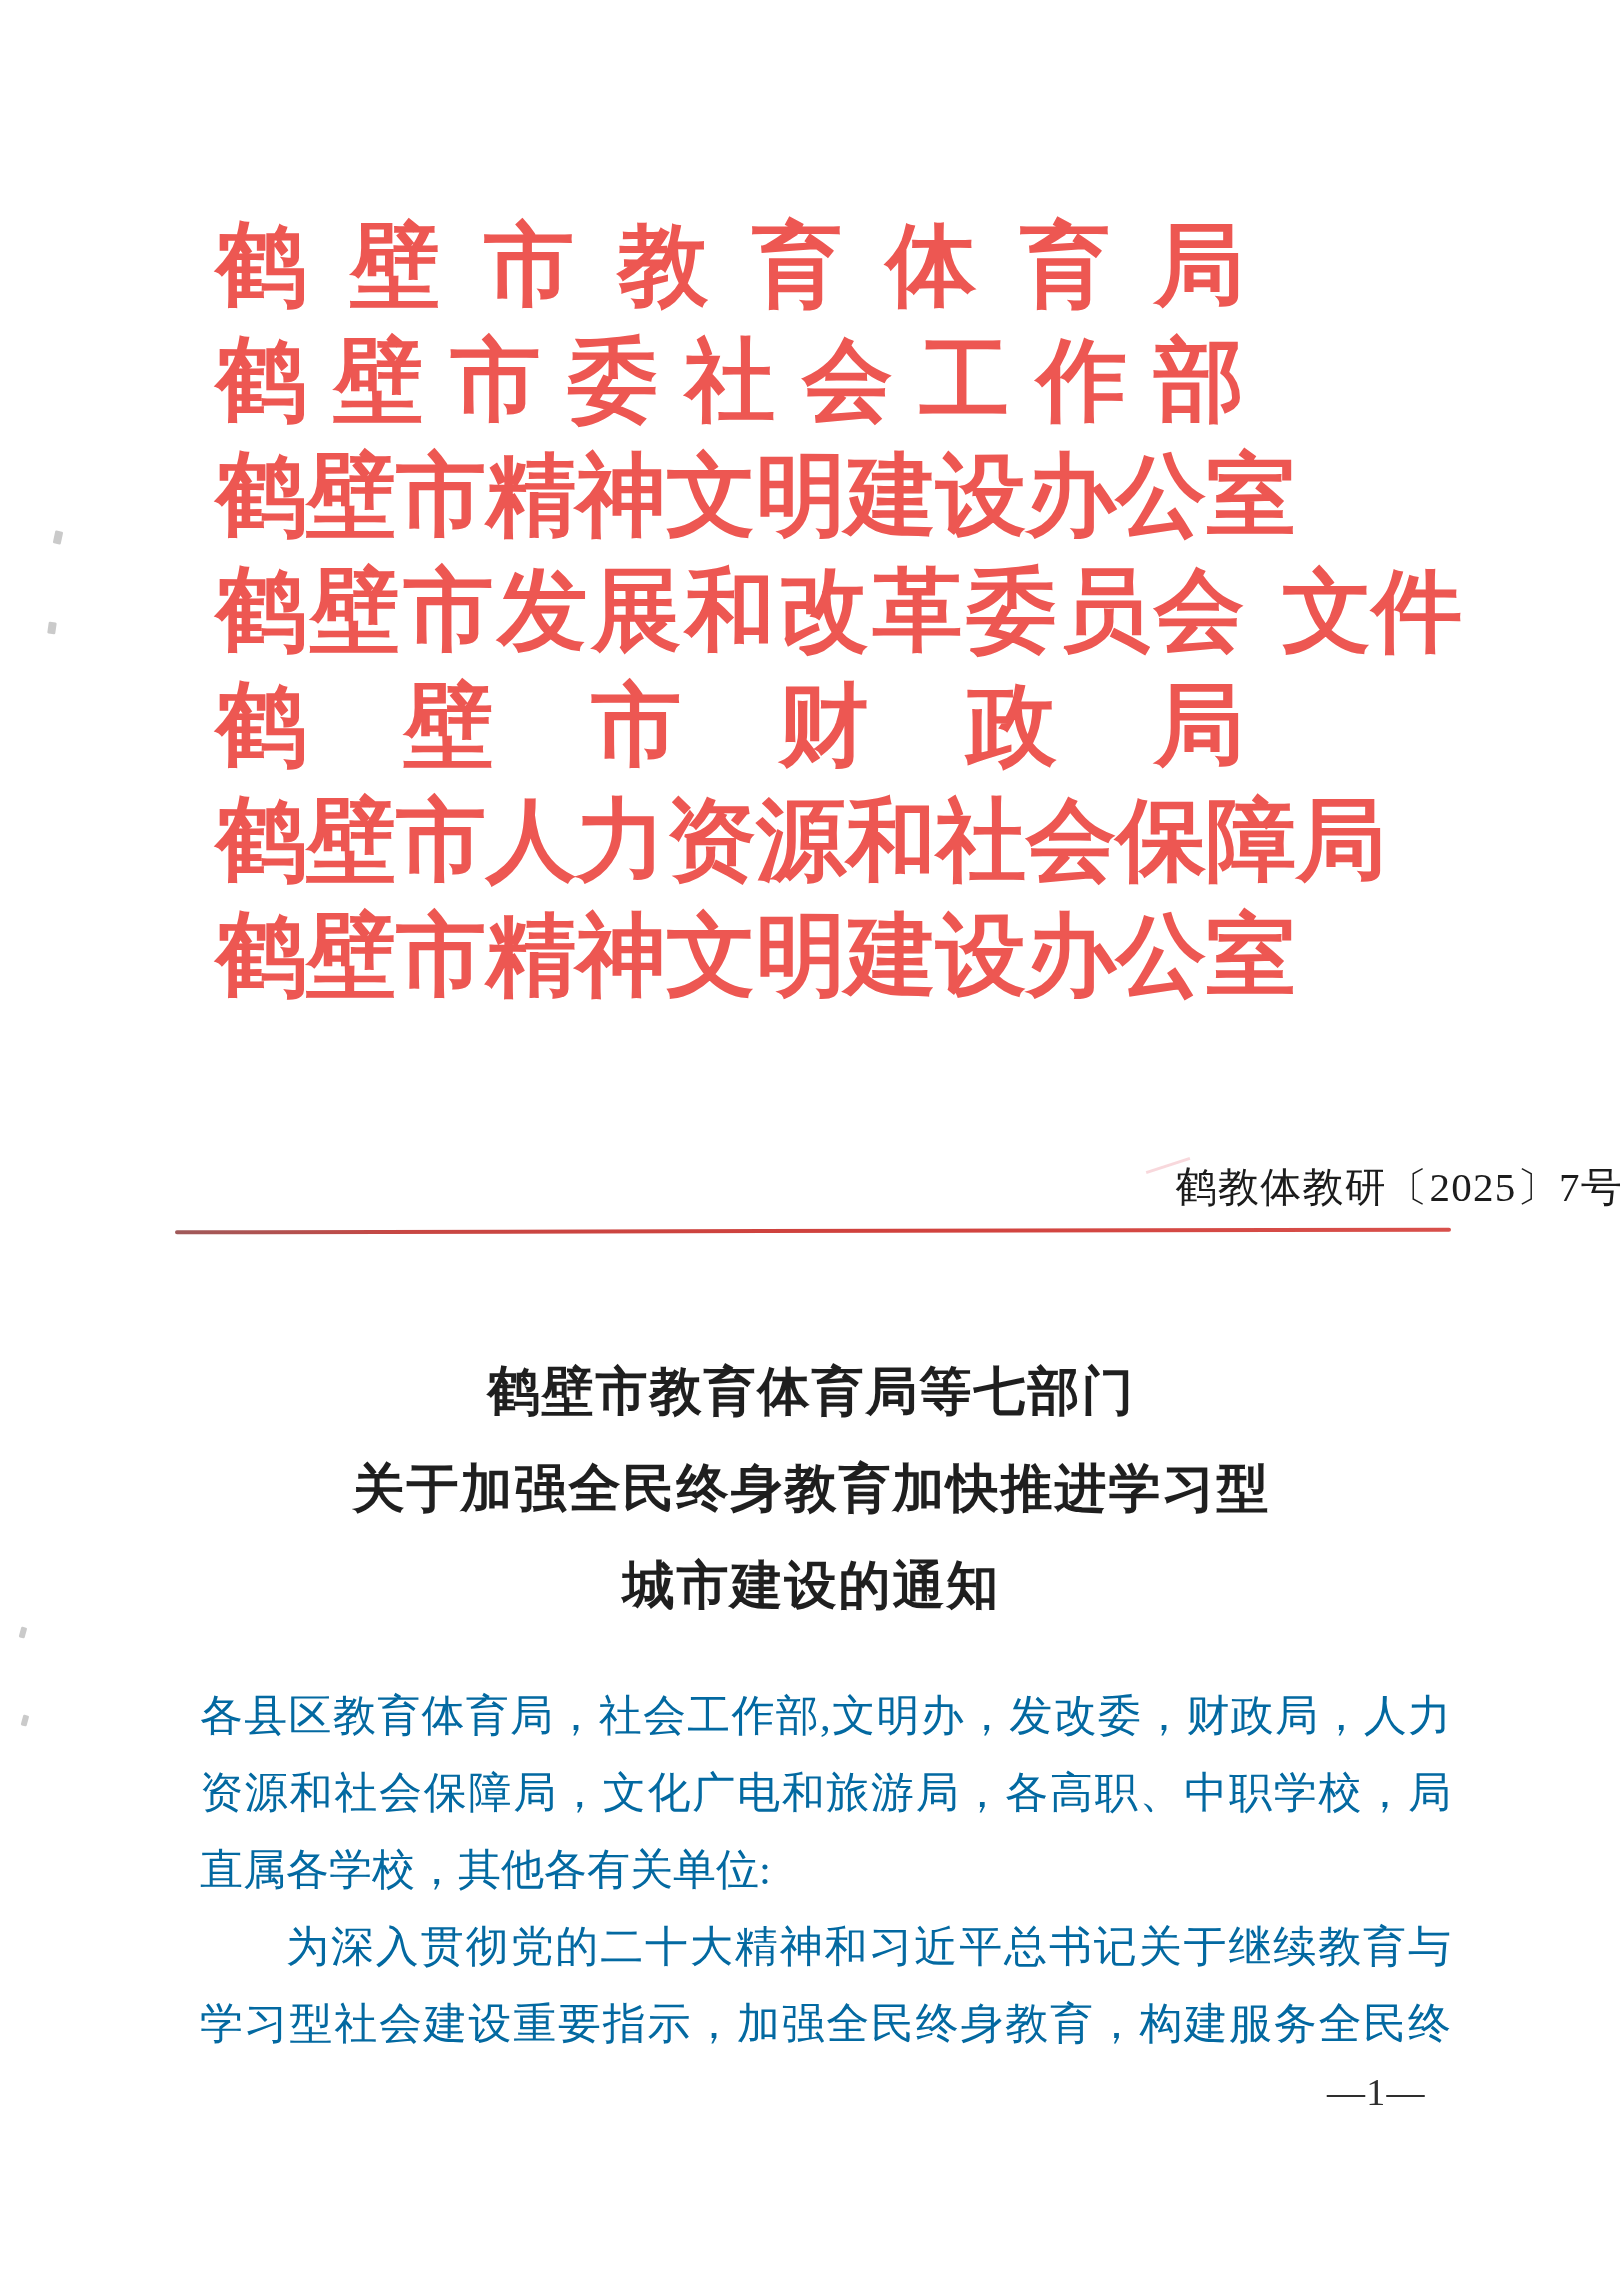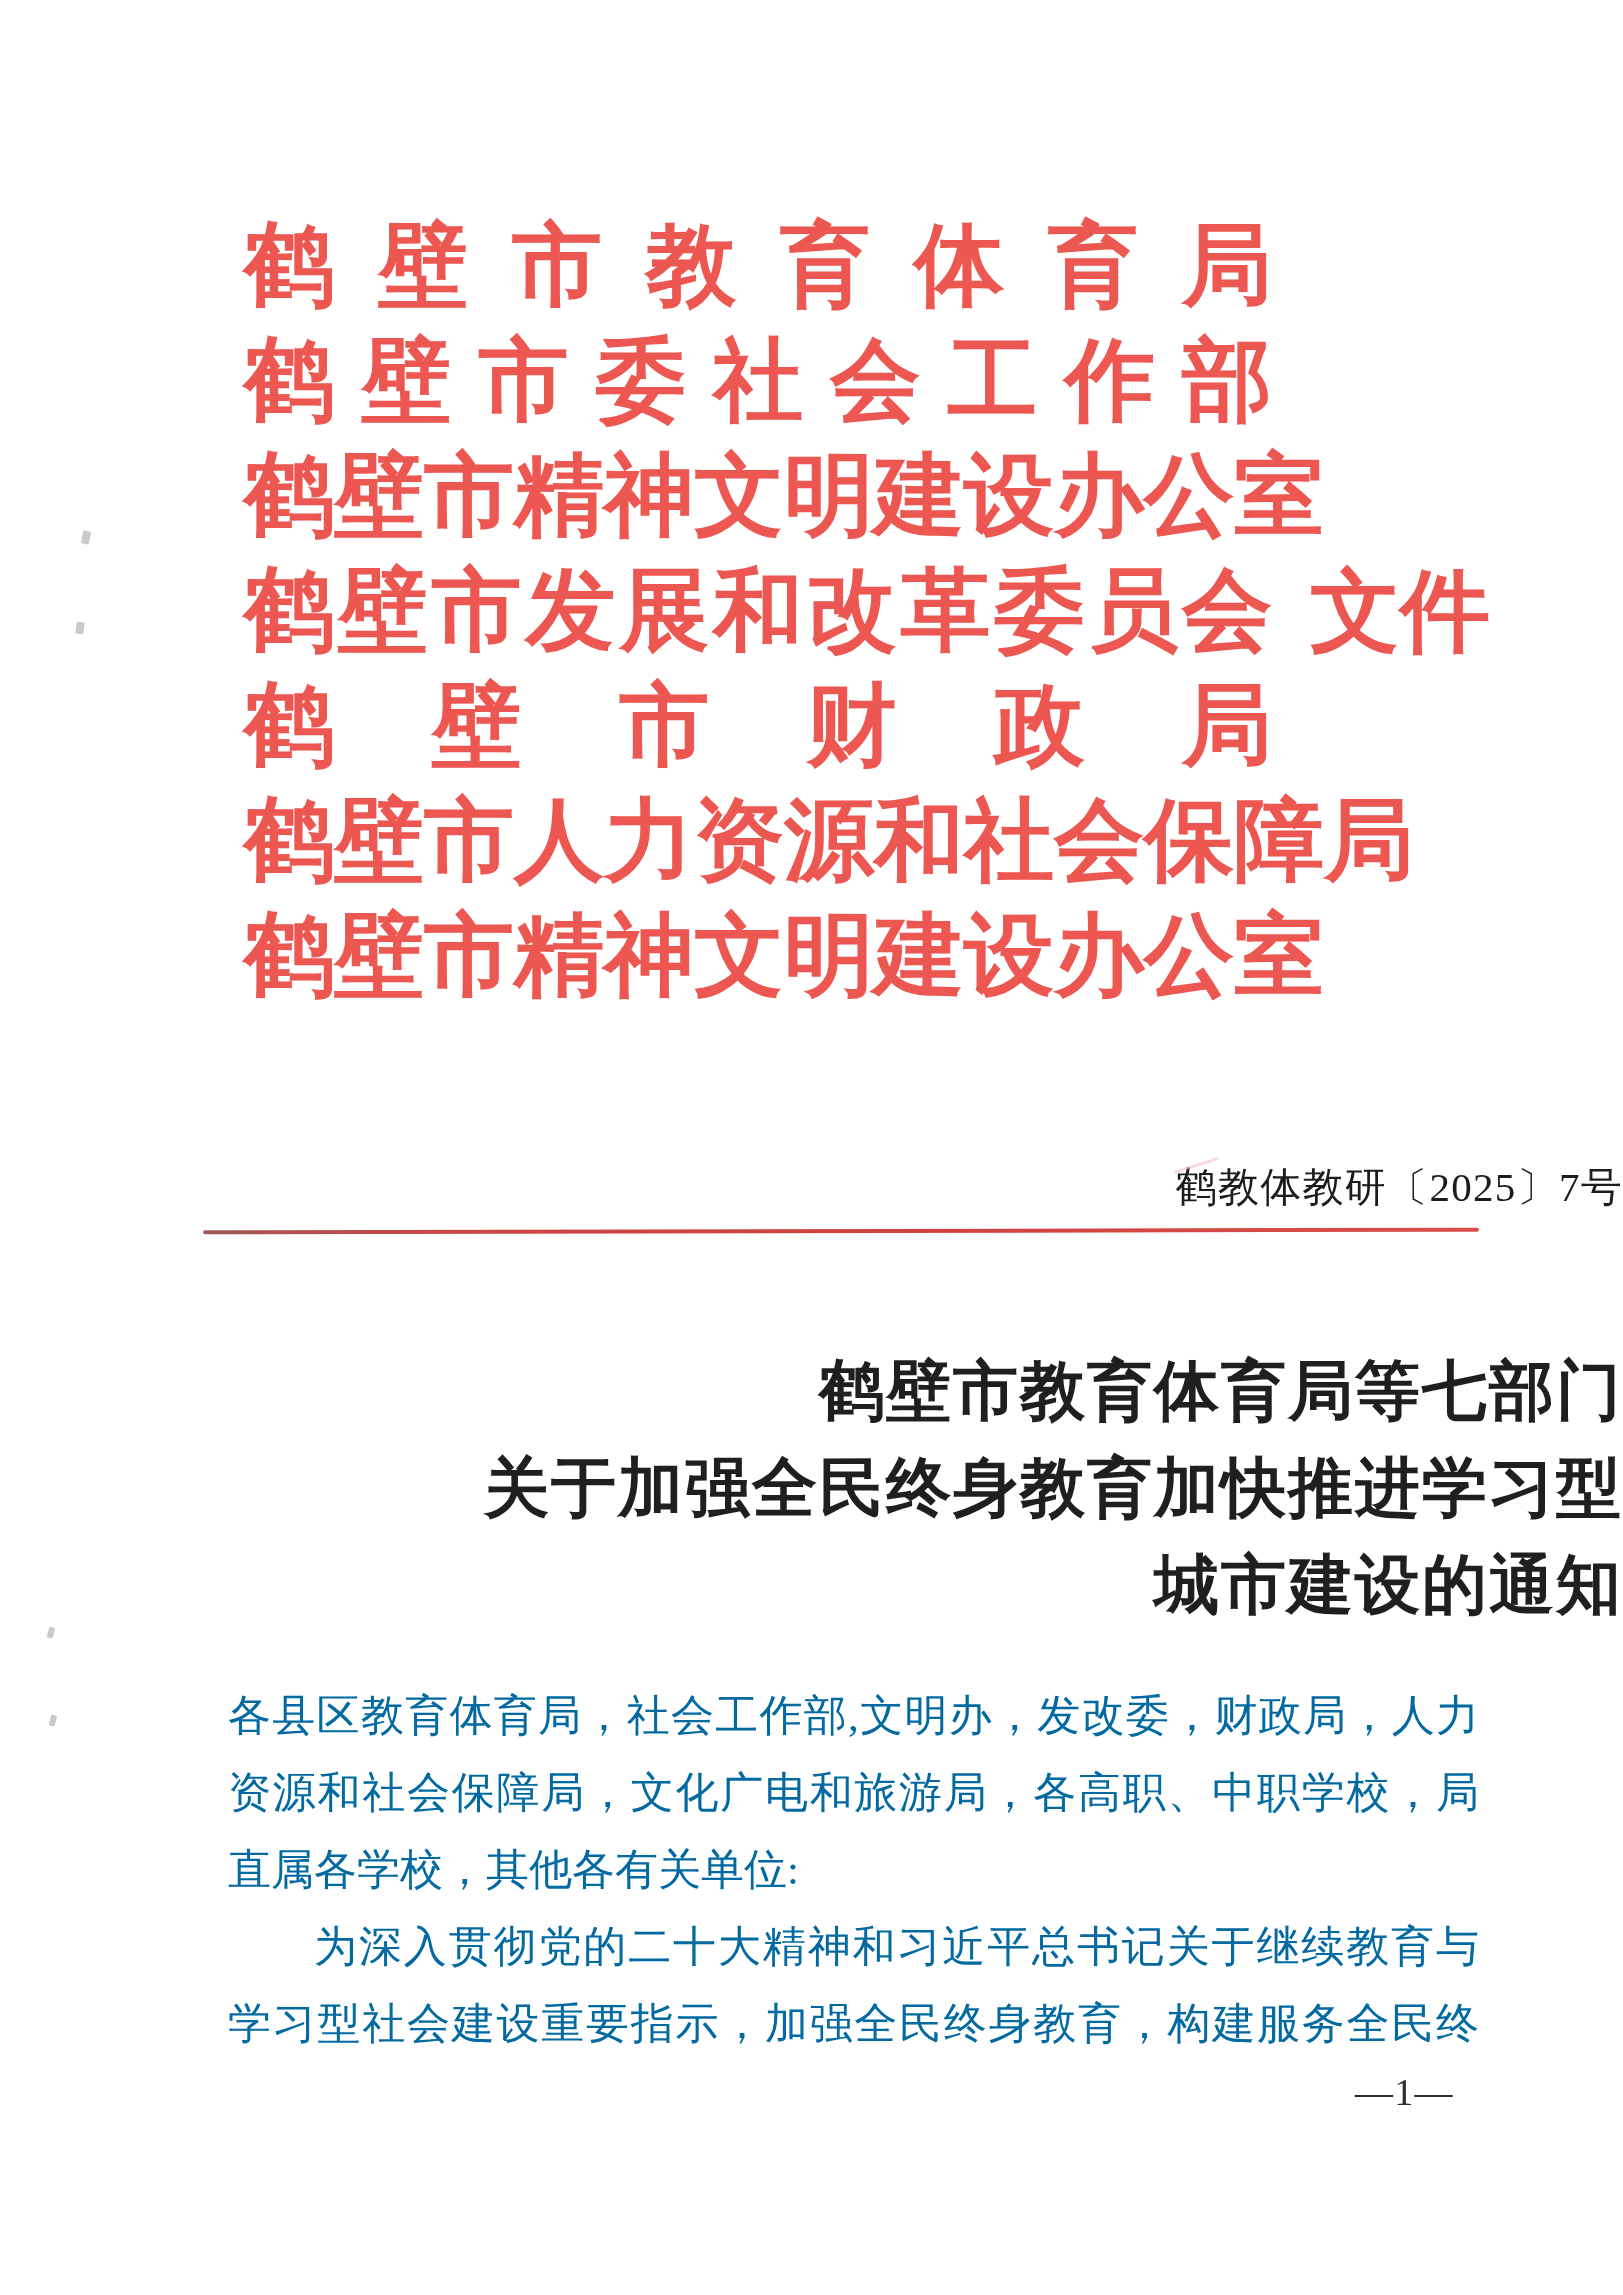--- a/index.html
+++ b/index.html
@@ -7,21 +7,20 @@
     width: 1623px;
     height: 2295px;
     background: #ffffff;
     position: relative;
     font-family: "Liberation Serif", "DejaVu Serif", serif;
     overflow: hidden;
   }
   .page {
     position: absolute;
     inset: 0;
-    margin-left: 28px;
   }
 
   
   .red-head {
     position: absolute;
     left: 216px;
     top: 208px;
     width: 1028px;
   }
   .dept-line {
@@ -79,22 +78,22 @@
     transform: rotate(-18deg);
   }
 
   
   .title {
     position: absolute;
     left: 0;
     top: 1343px;
     width: 100%;
     margin: 0;
-    text-align: right;
-    font-size: 65px;
+    text-align: center;
+    font-size: 52px;
     line-height: 97px;
     font-weight: bold;
     color: #1f1f1f;
     letter-spacing: 2px;
   }
   .title-line { display: block; }
 
   
   .body-text {
     position: absolute;

